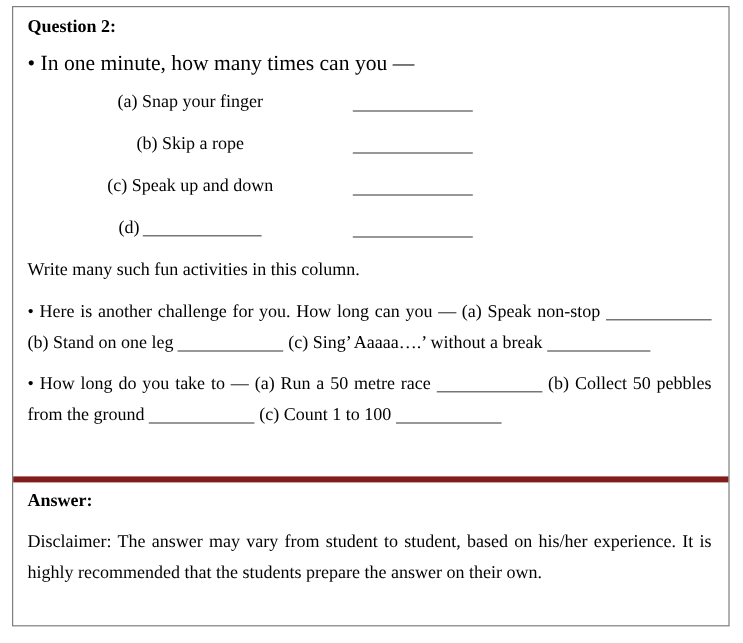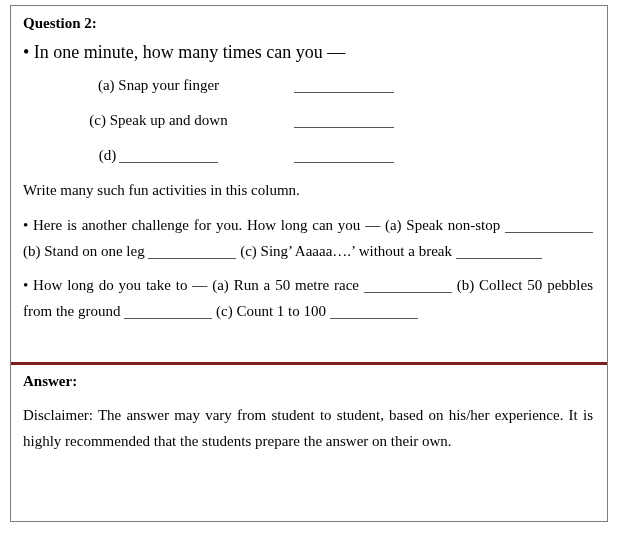--- a/index.html
+++ b/index.html
@@ -33,21 +33,21 @@
     box-sizing: border-box;
     background: #ffffff;
   }
 
   .question-section {
     padding: 10px 14px 0 12px;
     box-sizing: border-box;
   }
 
   .answer-section {
-    border-top: 3px solid #7f1d1d;
+    border-top: 5px solid #7f1d1d;
     padding: 9px 14px 0 12px;
     box-sizing: border-box;
   }
 
   .heading {
     font-weight: bold;
     font-size: 15px;
     line-height: 1.0;
     margin: 0 0 12px 0;
   }
@@ -141,20 +141,24 @@
       <div class="heading">Question 2:</div>
 
 
       <div class="line">• In one minute, how many times can you —</div>
 
       <div class="activity-row">
         <span class="activity-label">(a) Snap your finger</span>
         <span class="blank-rule"></span>
       </div>
 
+      <div class="activity-row">
+        <span class="activity-label">(b) Skip a rope</span>
+        <span class="blank-rule"></span>
+      </div>
 
       <div class="activity-row">
         <span class="activity-label">(c) Speak up and down</span>
         <span class="blank-rule"></span>
       </div>
 
       <div class="activity-row">
         <span class="activity-label"><span>(d)</span><span class="inline-blank"></span></span>
         <span class="blank-rule"></span>
       </div>

